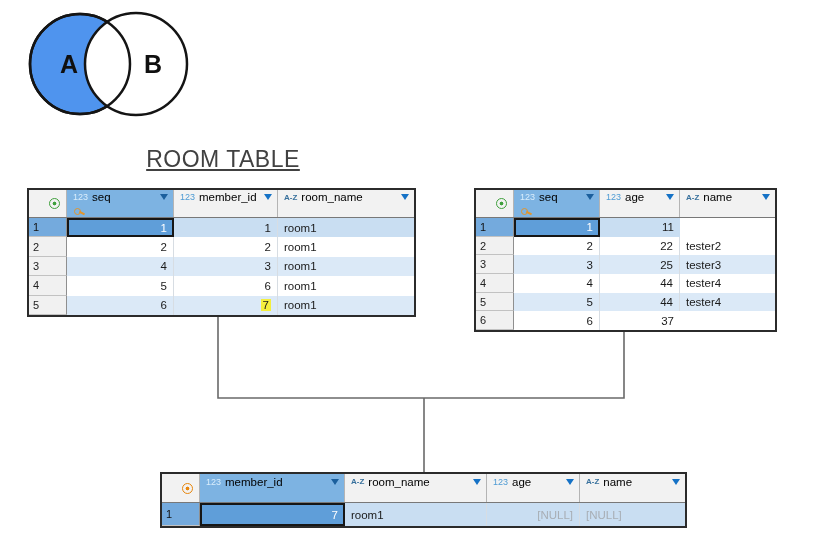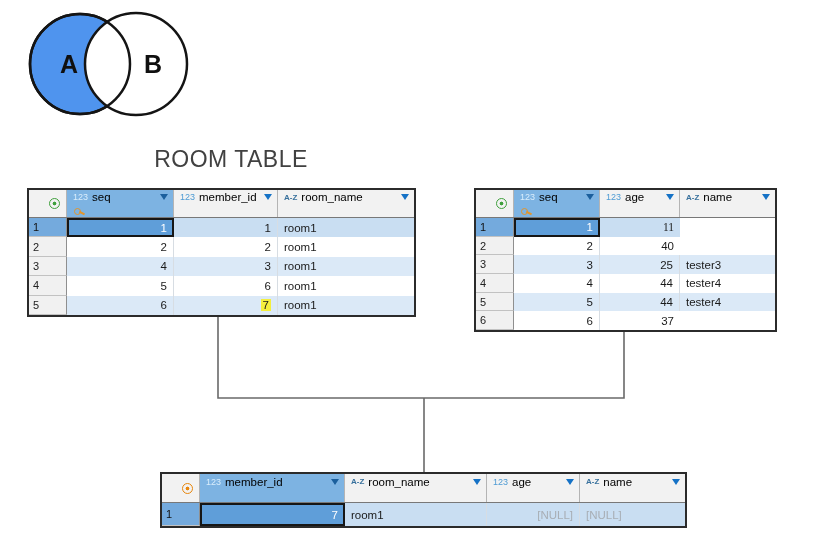--- a/index.html
+++ b/index.html
@@ -60,21 +60,21 @@
       <circle cx="80" cy="64" r="50" fill="none" stroke="#141414" stroke-width="2.5"></circle>
       <text x="69" y="73" font-size="25" font-weight="bold" fill="#101010" text-anchor="middle" font-family="Liberation Sans, sans-serif">A</text>
       <text x="153" y="73" font-size="25" font-weight="bold" fill="#101010" text-anchor="middle" font-family="Liberation Sans, sans-serif">B</text>
     </g>
     <g>
       <polyline points="218,313 218,398 624,398 624,328" fill="none" stroke="#696969" stroke-width="1.6"></polyline>
       <line x1="424" y1="398" x2="424" y2="472" stroke="#696969" stroke-width="1.6"></line>
     </g>
   </svg>
 
-  <div class="tbl-title" style="left:121px;top:146px;width:220px;">ROOM TABLE</div>
+  <div class="tbl-title" style="left:113px;top:146px;width:220px;text-decoration:underline;">ROOM TABLE</div>
 
   <div class="dbtable" id="room-table" style="left:27px;top:188px;--hh:27px;--rh:19.4px;">
       <div class="g-header">
         <div class="g-corner" style="width: 38px;">
           <span class="corner-dot" style="border-color: rgb(63, 160, 60); background: radial-gradient(circle, rgb(63, 160, 60) 0px, rgb(63, 160, 60) 1.6px, transparent 2.2px);"></span>
         </div>
         <div class="g-hcell sel" style="width: 107px;">
           <span class="ticon">123</span>
           <span class="keyicon"></span>
           <span class="hlabel">seq</span>
@@ -143,26 +143,27 @@
         </div>
         <div class="g-hcell" style="width: 95px;">
           <span class="ticon az">A-Z</span>
           <span class="hlabel">name</span>
           <span class="arrow"></span>
         </div>
       </div>
       <div class="g-row sel">
         <div class="g-gutter" style="width: 38px;">1</div>
         <div class="g-cell right selcell" style="width: 86px;">1</div>
-        <div class="g-cell right" style="width: 80px; font-family: Liberation Serif, serif;">11</div>
+        <div class="g-cell right" style="width: 80px;">11</div>
       </div>
       <div class="g-row">
         <div class="g-gutter" style="width: 38px;">2</div>
         <div class="g-cell right" style="width: 86px;">2</div>
-        <div class="g-cell right" style="width: 80px;">40</div>
+        <div class="g-cell right" style="width: 80px;">22</div>
+        <div class="g-cell left" style="width: 95px;">tester2</div>
       </div>
       <div class="g-row alt">
         <div class="g-gutter" style="width: 38px;">3</div>
         <div class="g-cell right" style="width: 86px;">3</div>
         <div class="g-cell right" style="width: 80px;">25</div>
         <div class="g-cell left" style="width: 95px;">tester3</div>
       </div>
       <div class="g-row">
         <div class="g-gutter" style="width: 38px;">4</div>
         <div class="g-cell right" style="width: 86px;">4</div>

